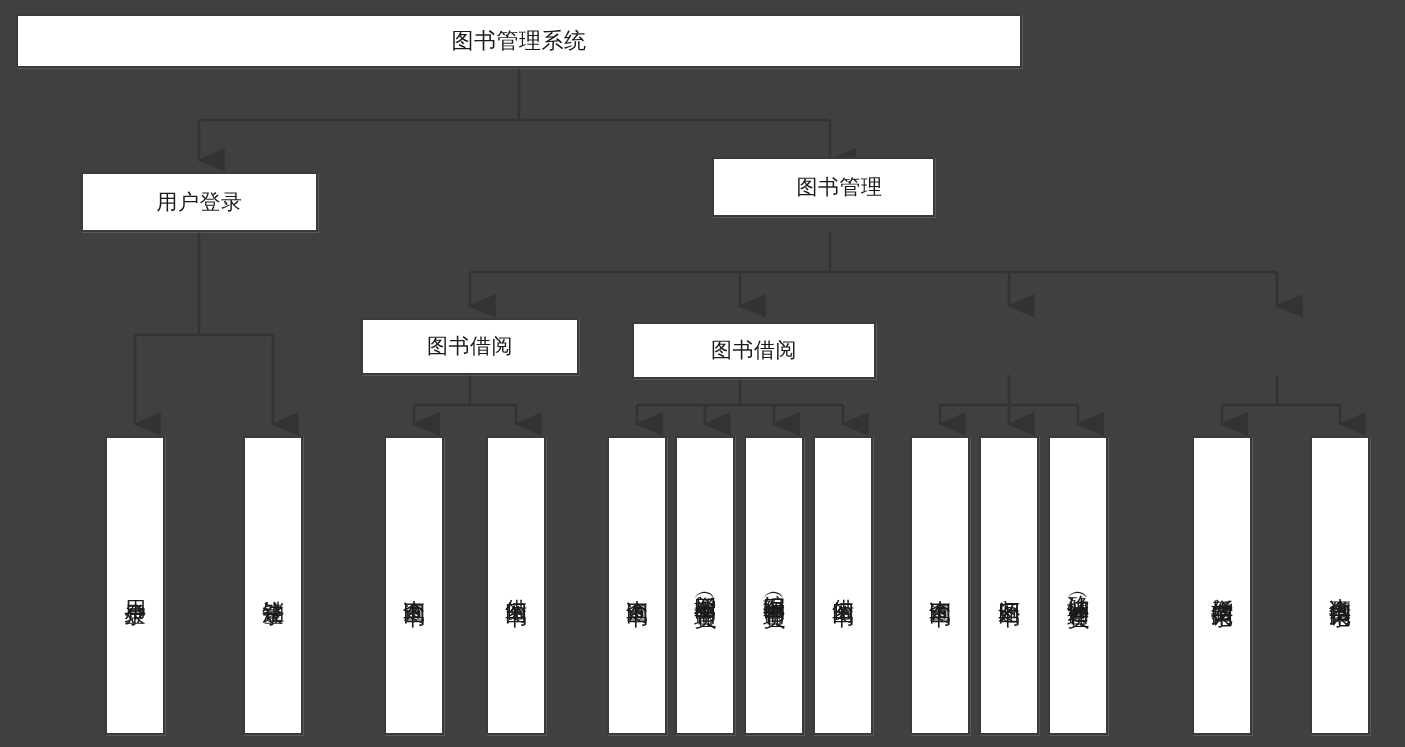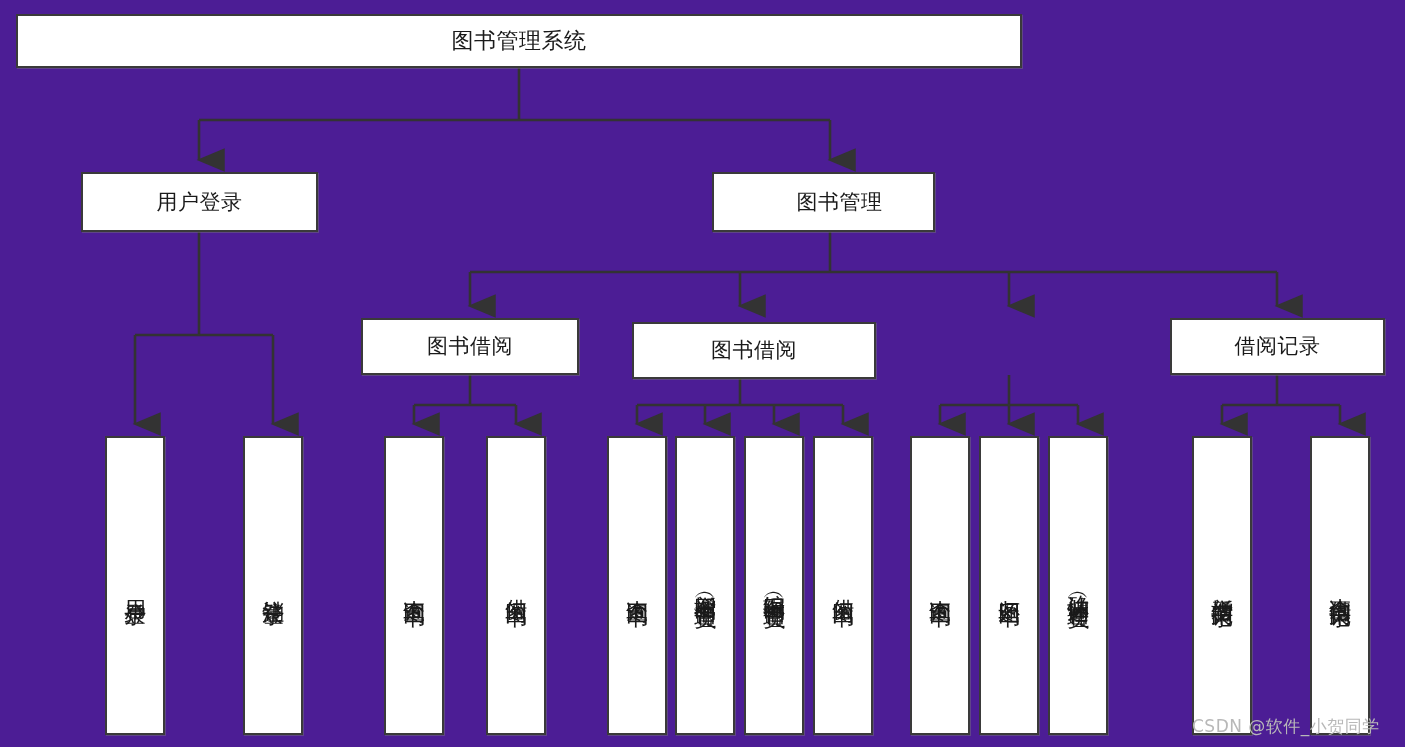--- a/index.html
+++ b/index.html
@@ -8,21 +8,21 @@
     padding: 0;
     background: #ffffff;
   }
   body {
     font-family: "DejaVu Sans", "Liberation Sans", sans-serif;
   }
   #diagram-root {
     position: relative;
     width: 1405px;
     height: 747px;
-    background: #4c1d95;
+    background: #404040;
     overflow: hidden;
   }
   #edges-layer {
     position: absolute;
     left: 0;
     top: 0;
     width: 1405px;
     height: 747px;
     pointer-events: none;
   }
@@ -129,36 +129,33 @@
   </svg>
 
   <div class="node horizontal root" style="left:16px; top:14px; width:1006px; height:54px;">
     <span class="node-label">图书管理系统</span>
   </div>
 
   <div class="node horizontal" style="left:81px; top:172px; width:237px; height:60px;">
     <span class="node-label">用户登录</span>
   </div>
 
-  <div class="node horizontal" style="left:712px; top:172px; width:223px; height:60px;padding-left:32px;">
+  <div class="node horizontal" style="left:712px; top:157px; width:223px; height:60px;padding-left:32px;">
     <span class="node-label">图书管理</span>
   </div>
 
   <div class="node horizontal" style="left:361px; top:318px; width:218px; height:57px;">
     <span class="node-label">图书借阅</span>
   </div>
 
   <div class="node horizontal" style="left:632px; top:322px; width:244px; height:57px;">
     <span class="node-label">图书借阅</span>
   </div>
 
 
-  <div class="node horizontal" style="left:1170px; top:318px; width:215px; height:57px;">
-    <span class="node-label">借阅记录</span>
-  </div>
 
   <div class="node vertical" style="left:105px; top:436px; width:60px; height:299px;">
     <span class="node-label">用户登录</span>
   </div>
 
   <div class="node vertical" style="left:243px; top:436px; width:60px; height:299px;">
     <span class="node-label">注销登录</span>
   </div>
 
   <div class="node vertical" style="left:384px; top:436px; width:60px; height:299px;">
@@ -198,15 +195,14 @@
   </div>
 
   <div class="node vertical" style="left:1192px; top:436px; width:60px; height:299px;">
     <span class="node-label">新增借阅记录</span>
   </div>
 
   <div class="node vertical" style="left:1310px; top:436px; width:60px; height:299px;">
     <span class="node-label">查询借阅记录</span>
   </div>
 
-  <div class="watermark">CSDN @软件_小贺同学</div>
 
 </div>
 
 </body></html>

